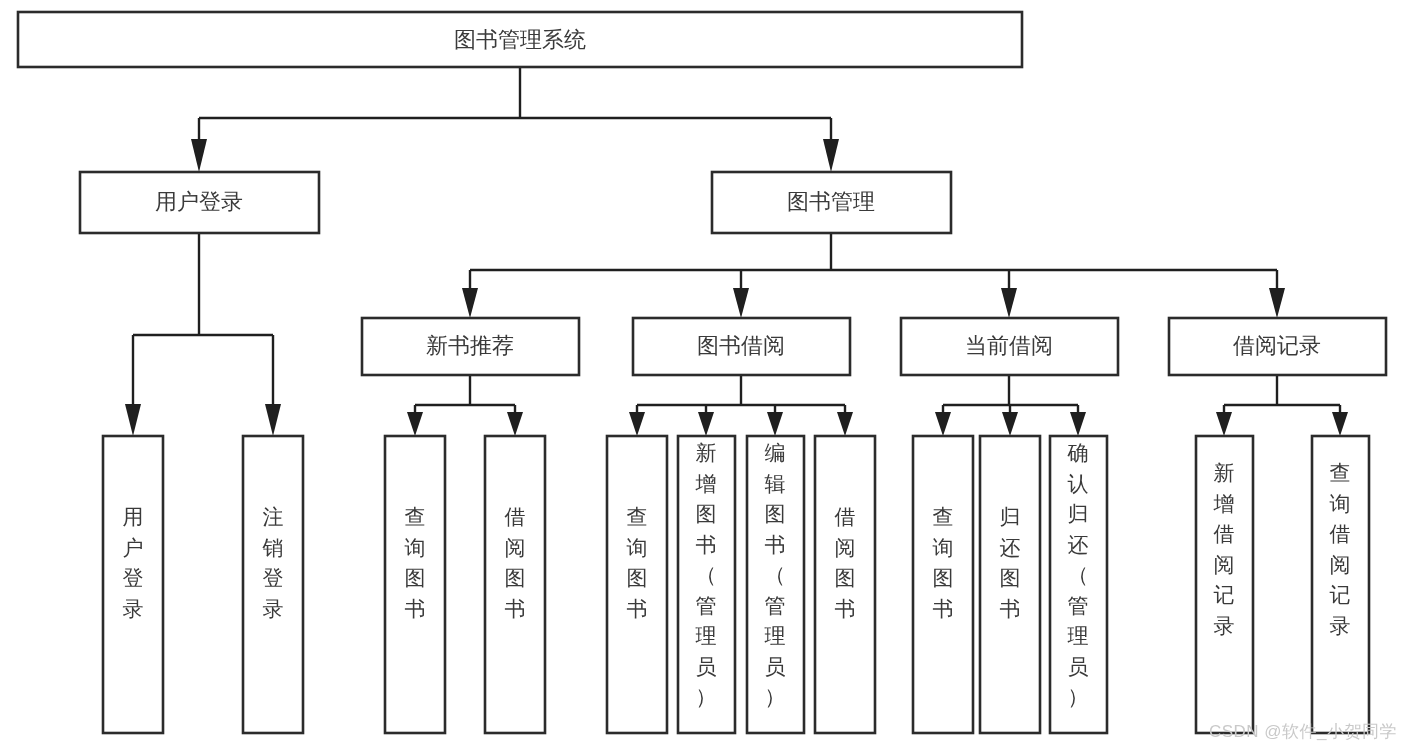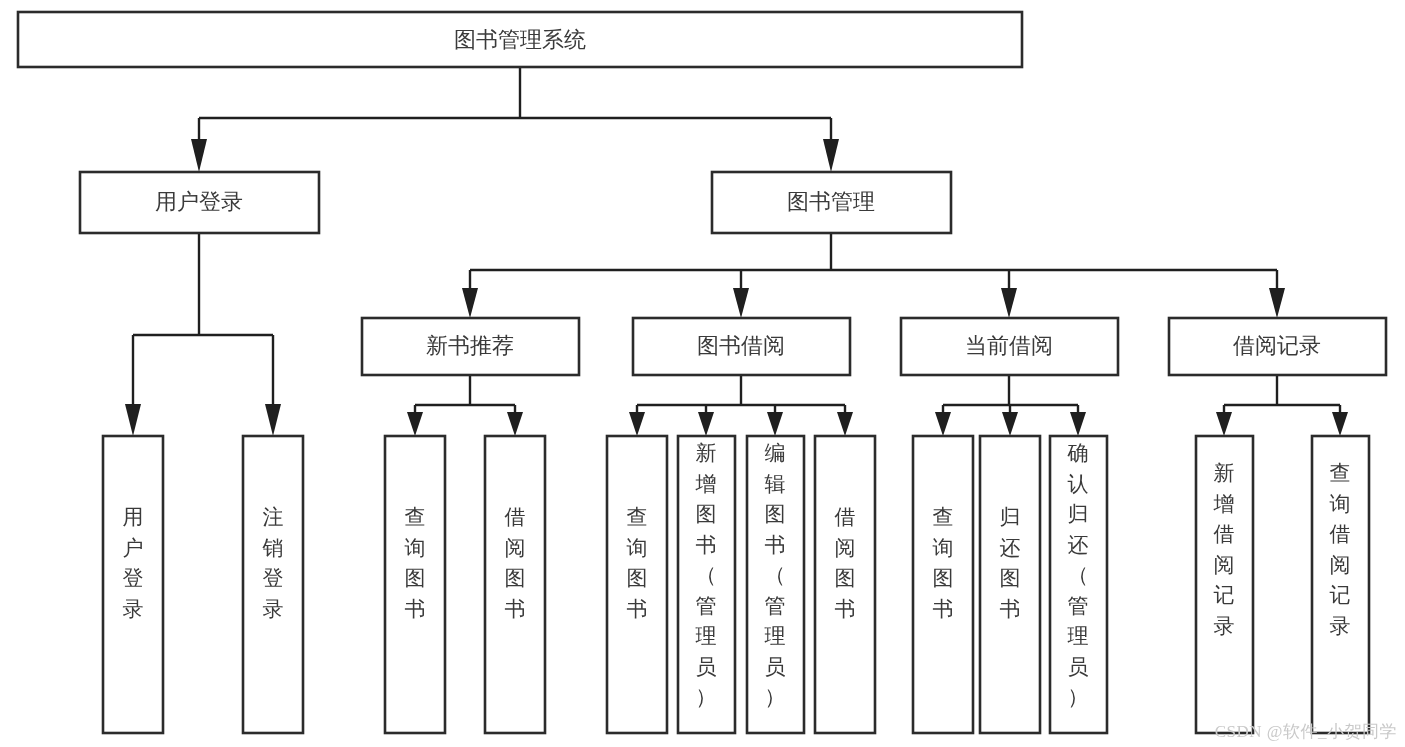--- a/index.html
+++ b/index.html
@@ -45,21 +45,21 @@
   .edge-arrow {
     fill: #1f1f1f;
     stroke: none;
   }
   .watermark {
     position: absolute;
     right: 8px;
     bottom: 4px;
     color: #c9c9c9;
     font-size: 17px;
-    font-family: Liberation Serif, serif;
+    font-family: Liberation Sans, sans-serif;
     letter-spacing: 0.5px;
     white-space: nowrap;
     user-select: none;
   }
 </style>
 </head>
 <body>
 
 <svg id="diagram" viewBox="0 0 1405 747" xmlns="http://www.w3.org/2000/svg">
 

